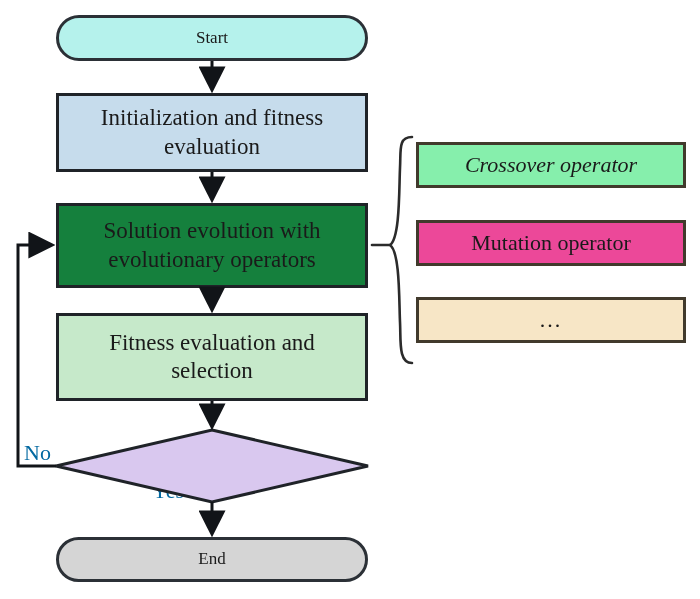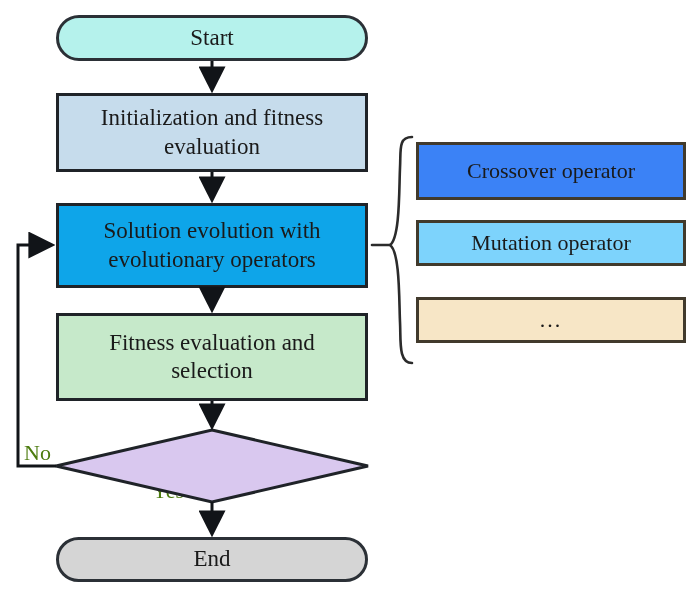--- a/index.html
+++ b/index.html
@@ -21,21 +21,21 @@
     display: flex;
     align-items: center;
     justify-content: center;
     text-align: center;
     color: #1a1a1a;
     line-height: 1.22;
   }
   .terminator {
     border: 3px solid #2b3036;
     border-radius: 26px;
-    font-size: 23px;
+    font-size: 17px;
   }
   .process {
     border: 3px solid #1f2328;
     font-size: 23px;
   }
   .op-box {
     border: 3px solid #413a2c;
     font-size: 22px;
   }
   .decision-wrap {
@@ -44,21 +44,21 @@
   .decision-label {
     position: absolute;
     width: 100%;
     text-align: center;
     font-size: 23px;
     color: #1a1a1a;
   }
   .edge-label {
     position: absolute;
     font-size: 22px;
-    color: #4d7c0f;
+    color: #0369a1;
     background: transparent;
   }
   svg.overlay {
     position: absolute;
     left: 0;
     top: 0;
     width: 700px;
     height: 599px;
     pointer-events: none;
   }
@@ -73,41 +73,41 @@
 <div id="canvas">
 
   <div class="node terminator" style="left:56px; top:15px; width:312px; height:46px; background:#b5f2ec;">
     <span>Start</span>
   </div>
 
   <div class="node process" style="left:56px; top:93px; width:312px; height:79px; background:#c6dcec; padding:11px 14px;">
     <span>Initialization and fitness evaluation</span>
   </div>
 
-  <div class="node process" style="left:56px; top:203px; width:312px; height:85px; background:#0ea5e9; padding:0 14px;">
+  <div class="node process" style="left:56px; top:203px; width:312px; height:85px; background:#15803d; padding:0 14px;">
     <span>Solution evolution with evolutionary operators</span>
   </div>
 
   <div class="node process" style="left:56px; top:313px; width:312px; height:88px; background:#c6e9ca; padding:8px 14px;">
     <span>Fitness evaluation and selection</span>
   </div>
 
   <div class="decision-wrap" style="left:56px; top:430px; width:312px; height:72px;">
     <div class="decision-label" style="top:22px;">Stop?</div>
   </div>
 
   <div class="node terminator" style="left:56px; top:537px; width:312px; height:45px; background:#d5d5d5;">
     <span>End</span>
   </div>
 
-  <div class="node op-box" style="left:416px; top:142px; width:270px; height:58px; background:#3b82f6;">
+  <div class="node op-box" style="left:416px; top:142px; width:270px; height:46px; background:#86efac;font-style:italic;">
     <span>Crossover operator</span>
   </div>
 
-  <div class="node op-box" style="left:416px; top:220px; width:270px; height:46px; background:#7dd3fc;justify-content:center;">
+  <div class="node op-box" style="left:416px; top:220px; width:270px; height:46px; background:#ec4899;justify-content:center;">
     <span>Mutation operator</span>
   </div>
 
   <div class="node op-box" style="left:416px; top:297px; width:270px; height:46px; background:#f7e6c6;">
     <span class="dots">...</span>
   </div>
 
   <div class="edge-label" style="left:24px; top:440px;">No</div>
 
   <div class="edge-label" style="left:152px; top:478px;">Yes</div>

